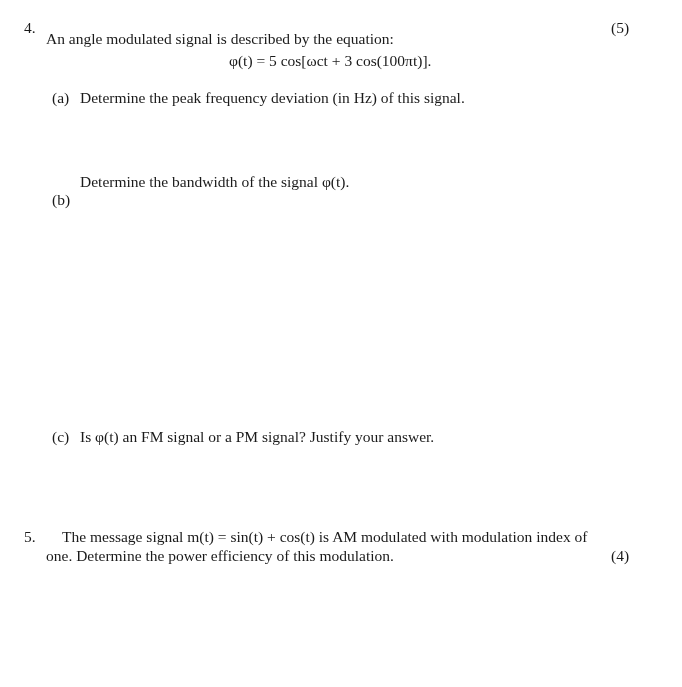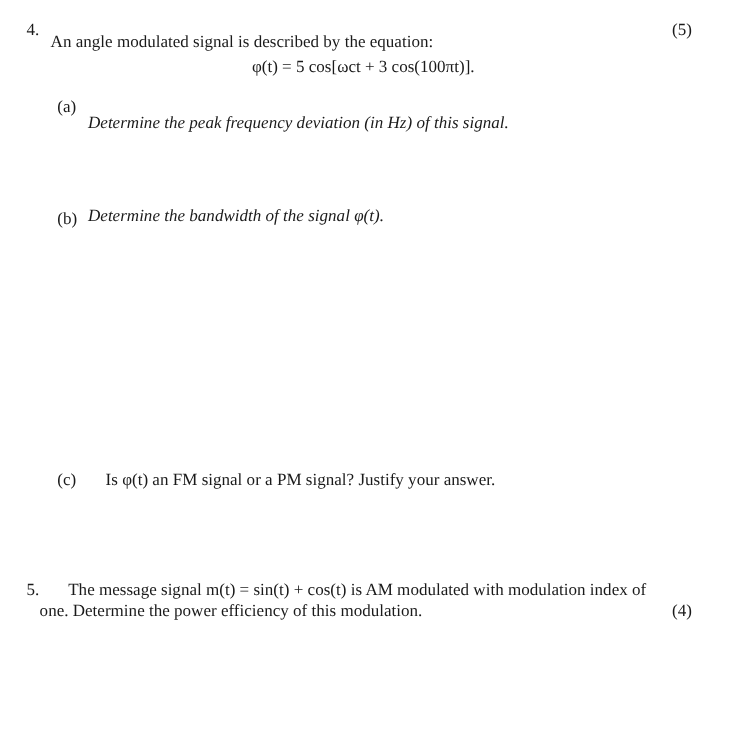--- a/index.html
+++ b/index.html
@@ -10,24 +10,24 @@
 </head>
 <body>
 
 <div class="abs" style="left:24px;top:19px;">4.</div>
 <div class="abs" style="left:46px;top:19px;margin-top:11px;">An angle modulated signal is described by the equation:</div>
 <div class="abs" style="left:611px;top:19px;">(5)</div>
 
 <div class="abs" style="left:229px;top:52px;text-align:center;">φ(t) = 5 cos[ωct + 3 cos(100πt)].</div>
 
 <div class="abs" style="left:52px;top:89px;">(a)</div>
-<div class="abs" style="left:80px;top:103px;font-style:italic;">Determine the peak frequency deviation (in Hz) of this signal.</div>
+<div class="abs" style="left:80px;top:89px;">Determine the peak frequency deviation (in Hz) of this signal.</div>
 
 <div class="abs" style="left:52px;top:191px;">(b)</div>
-<div class="abs" style="left:80px;top:188px;font-style:italic;">Determine the bandwidth of the signal φ(t).</div>
+<div class="abs" style="left:80px;top:173px;">Determine the bandwidth of the signal φ(t).</div>
 
 <div class="abs" style="left:52px;top:428px;">(c)</div>
-<div class="abs" style="left:80px;top:428px;margin-left:16px;">Is φ(t) an FM signal or a PM signal? Justify your answer.</div>
+<div class="abs" style="left:80px;top:428px;">Is φ(t) an FM signal or a PM signal? Justify your answer.</div>
 
 <div class="abs" style="left:24px;top:528px;">5.</div>
 <div class="abs" style="left:62px;top:528px;">The message signal m(t) = sin(t) + cos(t) is AM modulated with modulation index of</div>
-<div class="abs" style="left:36px;top:547px;">one. Determine the power efficiency of this modulation.</div>
+<div class="abs" style="left:46px;top:547px;">one. Determine the power efficiency of this modulation.</div>
 <div class="abs" style="left:611px;top:547px;">(4)</div>
 
 </body></html>

